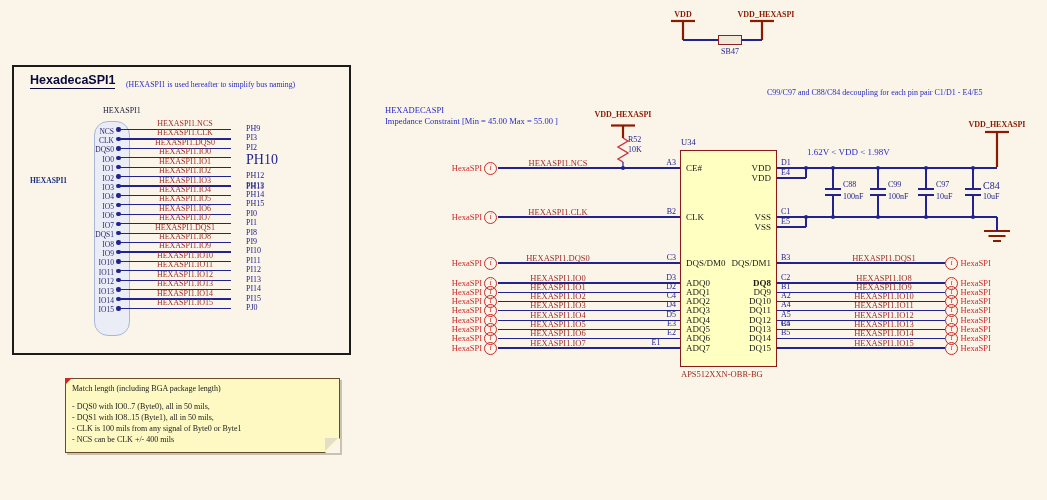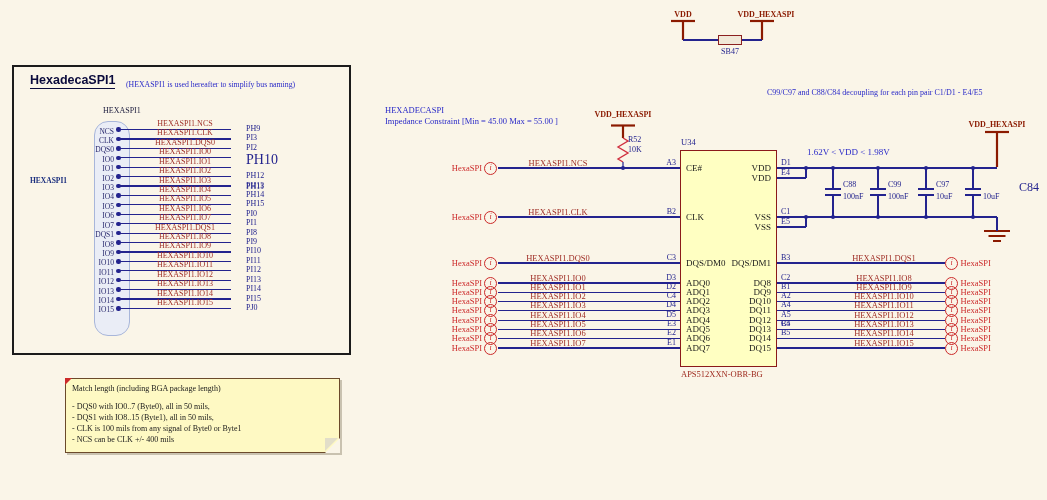--- a/index.html
+++ b/index.html
@@ -325,32 +325,32 @@
     <div class="lbl" style="top: 292.1px; font-size: 8px; color: rgb(35, 35, 142); left: 636px; width: 40px; text-align: right;">C4</div>
     <div class="lbl" style="top: 306.4px; font-size: 9px; color: rgb(26, 26, 26); left: 686px;">ADQ3</div>
     <div class="lbl" style="top: 301.4px; font-size: 8px; color: rgb(35, 35, 142); left: 636px; width: 40px; text-align: right;">D4</div>
     <div class="lbl" style="top: 315.6px; font-size: 9px; color: rgb(26, 26, 26); left: 686px;">ADQ4</div>
     <div class="lbl" style="top: 310.6px; font-size: 8px; color: rgb(35, 35, 142); left: 636px; width: 40px; text-align: right;">D5</div>
     <div class="lbl" style="top: 324.9px; font-size: 9px; color: rgb(26, 26, 26); left: 686px;">ADQ5</div>
     <div class="lbl" style="top: 319.9px; font-size: 8px; color: rgb(35, 35, 142); left: 636px; width: 40px; text-align: right;">E3</div>
     <div class="lbl" style="top: 334.2px; font-size: 9px; color: rgb(26, 26, 26); left: 686px;">ADQ6</div>
     <div class="lbl" style="top: 329.2px; font-size: 8px; color: rgb(35, 35, 142); left: 636px; width: 40px; text-align: right;">E2</div>
     <div class="lbl" style="top: 343.5px; font-size: 9px; color: rgb(26, 26, 26); left: 686px;">ADQ7</div>
-    <div class="lbl" style="top: 338.5px; font-size: 8px; color: rgb(35, 35, 142); left: 636px; width: 40px; text-align: right;">E1</div>
+    <div class="lbl" style="top: 338.5px; font-size: 8px; color: rgb(35, 35, 142); left: 636px; width: 40px; text-align: center;">E1</div>
     <div class="lbl" style="top: 163.5px; font-size: 9px; color: rgb(26, 26, 26); left: 691px; width: 80px; text-align: right;">VDD</div>
     <div class="lbl" style="top: 158.5px; font-size: 8px; color: rgb(35, 35, 142); left: 781px;">D1</div>
     <div class="lbl" style="top: 173.5px; font-size: 9px; color: rgb(26, 26, 26); left: 691px; width: 80px; text-align: right;">VDD</div>
     <div class="lbl" style="top: 168.5px; font-size: 8px; color: rgb(35, 35, 142); left: 781px;">E4</div>
     <div class="lbl" style="top: 212.5px; font-size: 9px; color: rgb(26, 26, 26); left: 691px; width: 80px; text-align: right;">VSS</div>
     <div class="lbl" style="top: 207.5px; font-size: 8px; color: rgb(35, 35, 142); left: 781px;">C1</div>
     <div class="lbl" style="top: 222.5px; font-size: 9px; color: rgb(26, 26, 26); left: 691px; width: 80px; text-align: right;">VSS</div>
     <div class="lbl" style="top: 217.5px; font-size: 8px; color: rgb(35, 35, 142); left: 781px;">E5</div>
     <div class="lbl" style="top: 258.5px; font-size: 9px; color: rgb(26, 26, 26); left: 691px; width: 80px; text-align: right;">DQS/DM1</div>
     <div class="lbl" style="top: 253.5px; font-size: 8px; color: rgb(35, 35, 142); left: 781px;">B3</div>
-    <div class="lbl" style="top: 278.5px; font-size: 9px; color: rgb(26, 26, 26); left: 691px; width: 80px; text-align: right;">DQ8</div>
+    <div class="lbl" style="top: 278.5px; font-size: 9px; color: rgb(26, 26, 26); left: 691px; width: 80px; text-align: right; font-weight: bold;">DQ8</div>
     <div class="lbl" style="top: 273.5px; font-size: 8px; color: rgb(35, 35, 142); left: 781px;">C2</div>
     <div class="lbl" style="top: 287.8px; font-size: 9px; color: rgb(26, 26, 26); left: 691px; width: 80px; text-align: right;">DQ9</div>
     <div class="lbl" style="top: 282.8px; font-size: 8px; color: rgb(35, 35, 142); left: 781px;">B1</div>
     <div class="lbl" style="top: 297.1px; font-size: 9px; color: rgb(26, 26, 26); left: 691px; width: 80px; text-align: right;">DQ10</div>
     <div class="lbl" style="top: 292.1px; font-size: 8px; color: rgb(35, 35, 142); left: 781px;">A2</div>
     <div class="lbl" style="top: 306.4px; font-size: 9px; color: rgb(26, 26, 26); left: 691px; width: 80px; text-align: right;">DQ11</div>
     <div class="lbl" style="top: 301.4px; font-size: 8px; color: rgb(35, 35, 142); left: 781px;">A4</div>
     <div class="lbl" style="top: 315.6px; font-size: 9px; color: rgb(26, 26, 26); left: 691px; width: 80px; text-align: right;">DQ12</div>
     <div class="lbl" style="top: 310.6px; font-size: 8px; color: rgb(35, 35, 142); left: 781px;">A5</div>
     <div class="lbl" style="top: 324.9px; font-size: 9px; color: rgb(26, 26, 26); left: 691px; width: 80px; text-align: right;">DQ13</div>
@@ -396,15 +396,15 @@
     <div class="dot" style="left: 923.8px; top: 165.8px; width: 4.4px; height: 4.4px; background: rgb(35, 35, 142);"></div>
     <div class="dot" style="left: 923.8px; top: 214.8px; width: 4.4px; height: 4.4px; background: rgb(35, 35, 142);"></div>
     <div class="lbl" style="top: 181px; font-size: 8px; color: rgb(35, 35, 142); left: 936px;">C97</div>
     <div class="lbl" style="top: 193px; font-size: 8px; color: rgb(35, 35, 142); left: 936px;">10uF</div>
     <div class="wire" style="left: 972.4px; top: 168px; width: 1.2px; height: 20.5px; background: rgb(35, 35, 142);"></div>
     <div class="wire" style="left: 965px; top: 188.4px; width: 16px; height: 1.6px; background: rgb(35, 35, 142);"></div>
     <div class="wire" style="left: 965px; top: 194.4px; width: 16px; height: 1.6px; background: rgb(35, 35, 142);"></div>
     <div class="wire" style="left: 972.4px; top: 196px; width: 1.2px; height: 21px; background: rgb(35, 35, 142);"></div>
     <div class="dot" style="left: 970.8px; top: 165.8px; width: 4.4px; height: 4.4px; background: rgb(35, 35, 142);"></div>
     <div class="dot" style="left: 970.8px; top: 214.8px; width: 4.4px; height: 4.4px; background: rgb(35, 35, 142);"></div>
-    <div class="lbl" style="top: 181px; font-size: 12px; color: rgb(35, 35, 142); left: 983px; margin-left: 36px;">C84</div>
+    <div class="lbl" style="top: 181px; font-size: 10px; color: rgb(35, 35, 142); left: 983px;">C84</div>
     <div class="lbl" style="top: 193px; font-size: 8px; color: rgb(35, 35, 142); left: 983px;">10uF</div>
   </div>
 
 </body></html>

